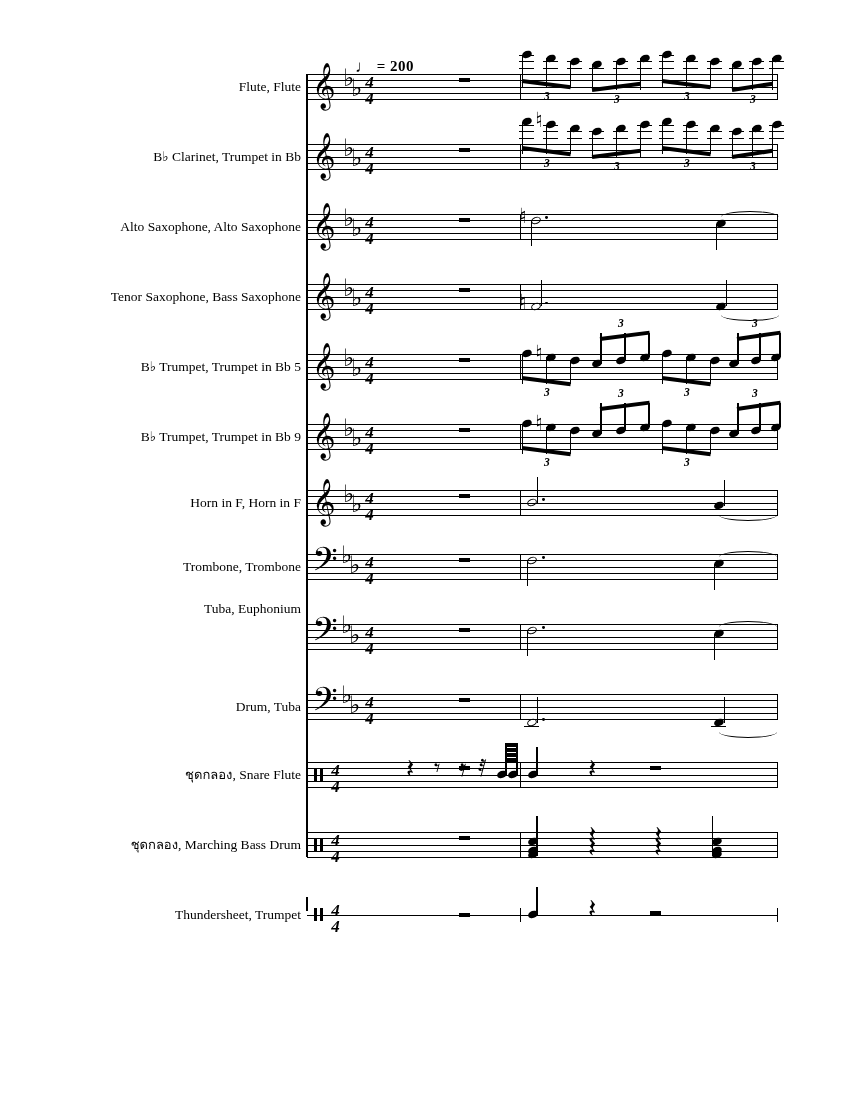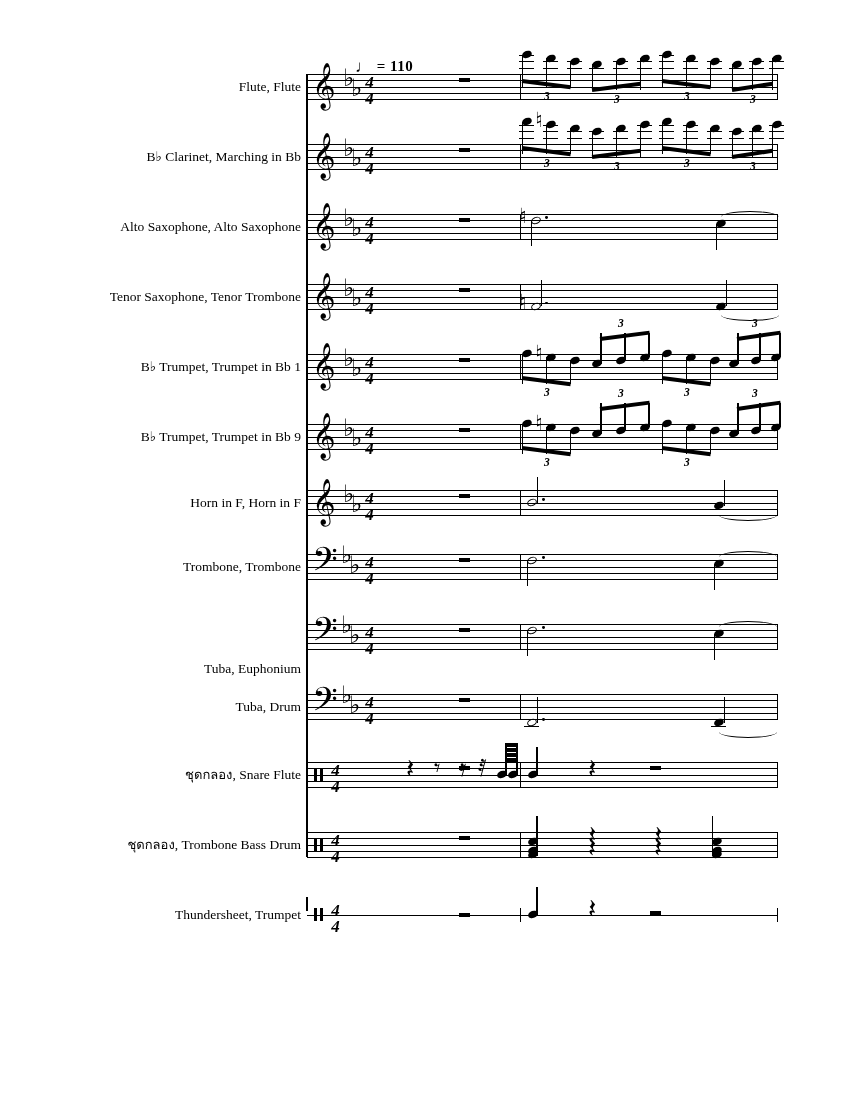--- a/index.html
+++ b/index.html
@@ -100,21 +100,21 @@
   }
   .nat{position:absolute;font-size:21px;font-family:"DejaVu Serif",serif;line-height:1;}
   .tie{position:absolute;border-top:1.6px solid #000;border-radius:50%;height:11px;
        border-left:none;border-right:none;border-bottom:none;}
   .tie.down{border-top:none;border-bottom:1.6px solid #000;}
 </style>
 </head>
 <body>
 
 <div id="page">
-    <div class="tempo" style="left:355px;top:56px;"><span class="qn">♩</span><span> = 110</span></div>
+    <div class="tempo" style="left:355px;top:56px;"><span class="qn">♩</span><span> = 200</span></div>
     <div class="sys-bracket" style="left:306px;top:74px;height:783.4px;"></div>
     <div class="sys-bracket" style="left:306px;top:897px;height:14px;"></div>
     <div class="staff" style="top:74px;left:307px;height:25.4px;width:471px;">
       <div class="lines">
         <i style="top:0px;"></i>
         <i style="top:6.35px;"></i>
         <i style="top:12.7px;"></i>
         <i style="top:19.049999999999997px;"></i>
         <i style="top:25.4px;"></i>
       </div>
@@ -131,21 +131,21 @@
     <div class="barline" style="left:777px;top:74px;height:25.4px;"></div>
     <div class="staff" style="top:144px;left:307px;height:25.4px;width:471px;">
       <div class="lines">
         <i style="top:0px;"></i>
         <i style="top:6.35px;"></i>
         <i style="top:12.7px;"></i>
         <i style="top:19.049999999999997px;"></i>
         <i style="top:25.4px;"></i>
       </div>
     </div>
-    <div class="instname" style="right:549px;top:149.7px;">B♭ Clarinet, Marching in Bb</div>
+    <div class="instname" style="right:549px;top:149.7px;">B♭ Clarinet, Trumpet in Bb</div>
     <div class="g clef-treble" style="left:312px;top:134.5px;">𝄞</div>
     <div class="g flat" style="left:343px;top:136.35px;">♭</div>
     <div class="g flat" style="left:351px;top:145.875px;">♭</div>
     <div class="timesig" style="position:absolute;left:363px;top:144.9525px;width:13px;">
       <div>4</div>
       <div>4</div>
     </div>
     <div class="barline" style="left:520px;top:144px;height:25.4px;"></div>
     <div class="barline" style="left:777px;top:144px;height:25.4px;"></div>
     <div class="staff" style="top:214px;left:307px;height:25.4px;width:471px;">
@@ -169,40 +169,40 @@
     <div class="barline" style="left:777px;top:214px;height:25.4px;"></div>
     <div class="staff" style="top:284px;left:307px;height:25.4px;width:471px;">
       <div class="lines">
         <i style="top:0px;"></i>
         <i style="top:6.35px;"></i>
         <i style="top:12.7px;"></i>
         <i style="top:19.049999999999997px;"></i>
         <i style="top:25.4px;"></i>
       </div>
     </div>
-    <div class="instname" style="right:549px;top:289.7px;">Tenor Saxophone, Tenor Trombone</div>
+    <div class="instname" style="right:549px;top:289.7px;">Tenor Saxophone, Bass Saxophone</div>
     <div class="g clef-treble" style="left:312px;top:274.5px;">𝄞</div>
     <div class="g flat" style="left:343px;top:276.35px;">♭</div>
     <div class="g flat" style="left:351px;top:285.875px;">♭</div>
     <div class="timesig" style="position:absolute;left:363px;top:284.9525px;width:13px;">
       <div>4</div>
       <div>4</div>
     </div>
     <div class="barline" style="left:520px;top:284px;height:25.4px;"></div>
     <div class="barline" style="left:777px;top:284px;height:25.4px;"></div>
     <div class="staff" style="top:354px;left:307px;height:25.4px;width:471px;">
       <div class="lines">
         <i style="top:0px;"></i>
         <i style="top:6.35px;"></i>
         <i style="top:12.7px;"></i>
         <i style="top:19.049999999999997px;"></i>
         <i style="top:25.4px;"></i>
       </div>
     </div>
-    <div class="instname" style="right:549px;top:359.7px;">B♭ Trumpet, Trumpet in Bb 1</div>
+    <div class="instname" style="right:549px;top:359.7px;">B♭ Trumpet, Trumpet in Bb 5</div>
     <div class="g clef-treble" style="left:312px;top:344.5px;">𝄞</div>
     <div class="g flat" style="left:343px;top:346.35px;">♭</div>
     <div class="g flat" style="left:351px;top:355.875px;">♭</div>
     <div class="timesig" style="position:absolute;left:363px;top:354.9525px;width:13px;">
       <div>4</div>
       <div>4</div>
     </div>
     <div class="barline" style="left:520px;top:354px;height:25.4px;"></div>
     <div class="barline" style="left:777px;top:354px;height:25.4px;"></div>
     <div class="staff" style="top:424px;left:307px;height:25.4px;width:471px;">
@@ -264,40 +264,40 @@
     <div class="barline" style="left:777px;top:554px;height:25.4px;"></div>
     <div class="staff" style="top:624px;left:307px;height:25.4px;width:471px;">
       <div class="lines">
         <i style="top:0px;"></i>
         <i style="top:6.35px;"></i>
         <i style="top:12.7px;"></i>
         <i style="top:19.049999999999997px;"></i>
         <i style="top:25.4px;"></i>
       </div>
     </div>
-    <div class="instname" style="right:549px;top:662px;">Tuba, Euphonium</div>
+    <div class="instname" style="right:549px;top:602px;">Tuba, Euphonium</div>
     <div class="g clef-bass" style="left:312px;top:613px;">𝄢</div>
     <div class="g flat" style="left:341px;top:613.175px;">♭</div>
     <div class="g flat" style="left:349px;top:622.7px;">♭</div>
     <div class="timesig" style="position:absolute;left:363px;top:624.9525px;width:13px;">
       <div>4</div>
       <div>4</div>
     </div>
     <div class="barline" style="left:520px;top:624px;height:25.4px;"></div>
     <div class="barline" style="left:777px;top:624px;height:25.4px;"></div>
     <div class="staff" style="top:694px;left:307px;height:25.4px;width:471px;">
       <div class="lines">
         <i style="top:0px;"></i>
         <i style="top:6.35px;"></i>
         <i style="top:12.7px;"></i>
         <i style="top:19.049999999999997px;"></i>
         <i style="top:25.4px;"></i>
       </div>
     </div>
-    <div class="instname" style="right:549px;top:699.7px;">Tuba, Drum</div>
+    <div class="instname" style="right:549px;top:699.7px;">Drum, Tuba</div>
     <div class="g clef-bass" style="left:312px;top:683px;">𝄢</div>
     <div class="g flat" style="left:341px;top:683.175px;">♭</div>
     <div class="g flat" style="left:349px;top:692.7px;">♭</div>
     <div class="timesig" style="position:absolute;left:363px;top:694.9525px;width:13px;">
       <div>4</div>
       <div>4</div>
     </div>
     <div class="barline" style="left:520px;top:694px;height:25.4px;"></div>
     <div class="barline" style="left:777px;top:694px;height:25.4px;"></div>
     <div class="staff" style="top:762px;left:307px;height:25.4px;width:471px;">
@@ -320,21 +320,21 @@
     <div class="barline" style="left:777px;top:762px;height:25.4px;"></div>
     <div class="staff" style="top:832px;left:307px;height:25.4px;width:471px;">
       <div class="lines">
         <i style="top:0px;"></i>
         <i style="top:6.35px;"></i>
         <i style="top:12.7px;"></i>
         <i style="top:19.049999999999997px;"></i>
         <i style="top:25.4px;"></i>
       </div>
     </div>
-    <div class="instname" style="right:549px;top:837.7px;"><span class="thai">ชุดกลอง</span><span>, Trombone Bass Drum</span></div>
+    <div class="instname" style="right:549px;top:837.7px;"><span class="thai">ชุดกลอง</span><span>, Marching Bass Drum</span></div>
     <div style="position:absolute;left:314px;top:837.85px;width:3.2px;height:13.7px;background:#000;"></div>
     <div style="position:absolute;left:319.5px;top:837.85px;width:3.2px;height:13.7px;background:#000;"></div>
     <div class="timesig" style="position:absolute;left:329px;top:832.9525px;width:13px;">
       <div>4</div>
       <div>4</div>
     </div>
     <div class="barline" style="left:520px;top:832px;height:25.4px;"></div>
     <div class="barline" style="left:777px;top:832px;height:25.4px;"></div>
     <div class="staff one-line" style="top:902px;left:307px;height:25.4px;width:471px;">
       <div class="lines">

